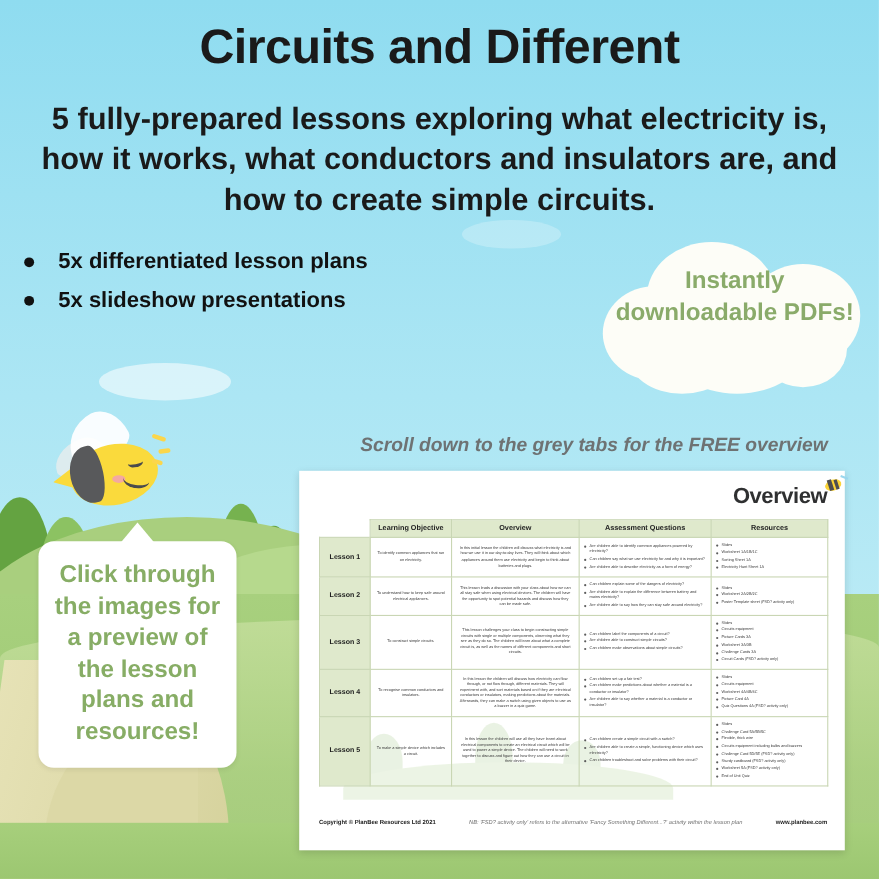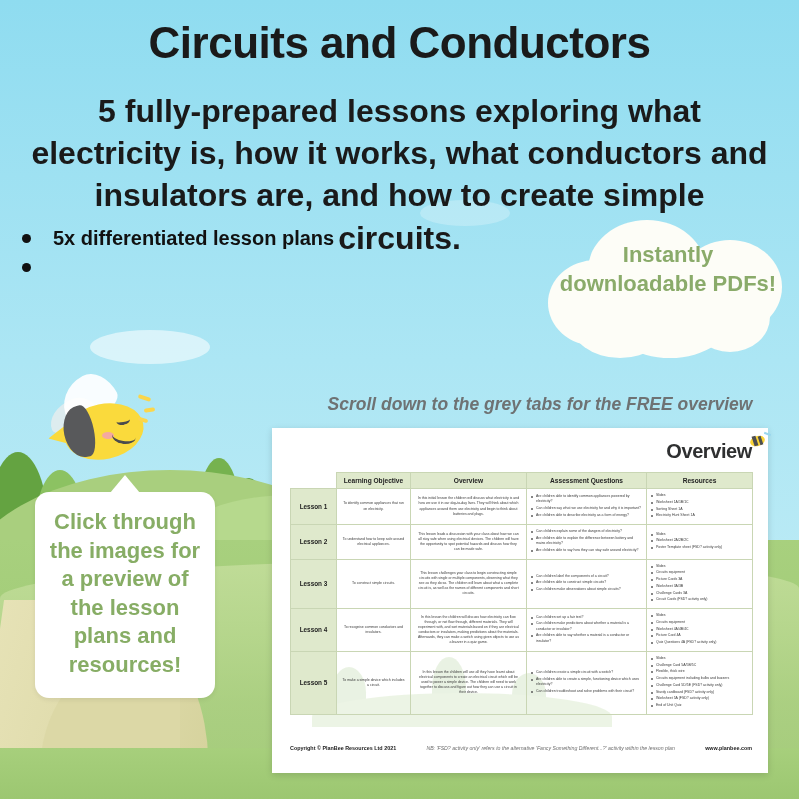--- a/index.html
+++ b/index.html
@@ -127,21 +127,21 @@
   
   #title {
     position: absolute; left: 0; top: 18px; width: 799px;
     text-align: center;
     font-size: 44px; font-weight: 700; color: #1a1a1a;
     letter-spacing: -0.5px;
   }
   #subtitle {
     position: absolute; left: 30px; top: 90px; width: 739px;
     text-align: center;
-    font-size: 32px; font-weight: 700; color: #1a1a1a;
+    font-size: 28px; font-weight: 700; color: #1a1a1a;
     line-height: 1.32;
   }
   #bullets {
     position: absolute; left: 22px; top: 228px; width: 500px;
     list-style: none;
   }
   #bullets li {
     display: flex; align-items: center;
     font-size: 20px; font-weight: 600; color: #111;
     line-height: 1.0; margin-bottom: 15px;
@@ -351,30 +351,31 @@
     <div class="bee-body"></div>
     <div class="bee-stripe"></div>
     <div class="bee-eye"></div>
     <div class="bee-cheek"></div>
     <div class="bee-smile"></div>
     <div class="bee-spark s1"></div>
     <div class="bee-spark s2"></div>
     <div class="bee-spark s3"></div>
   </div>
 
-  <div id="title">Circuits and Conductors</div>
+  <div id="title">Circuits and Different</div>
   <div id="subtitle">5 fully-prepared lessons exploring what electricity is, how it works, what conductors and insulators are, and how to create simple circuits.</div>
 
   <ul id="bullets">
     <li>
       <span class="dot"></span>
       <span>5x differentiated lesson plans</span>
     </li>
     <li>
       <span class="dot"></span>
+      <span>5x slideshow presentations</span>
     </li>
   </ul>
 
   <div id="cloud-badge">
     <div class="puff p1"></div>
     <div class="puff p2"></div>
     <div class="puff p3"></div>
     <div class="puff p4"></div>
     <div class="puff p5"></div>
     <div class="puff p6"></div>

